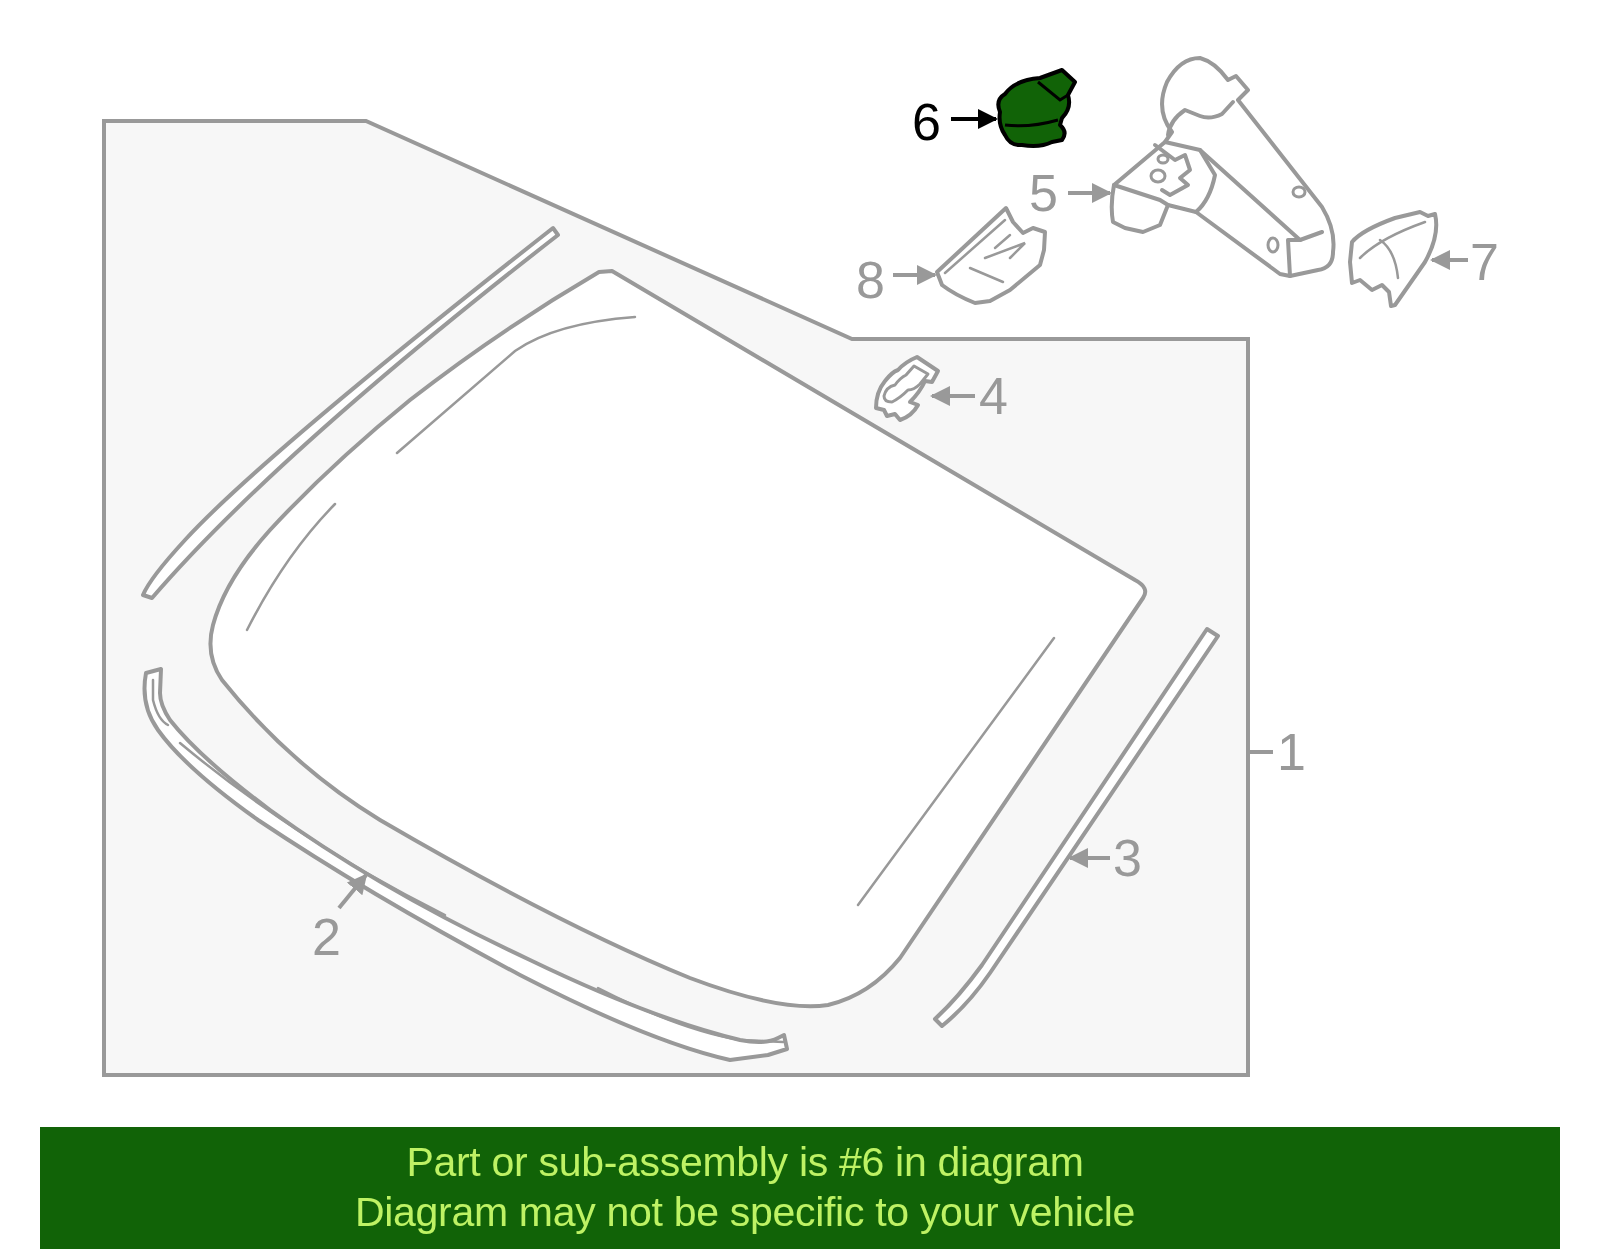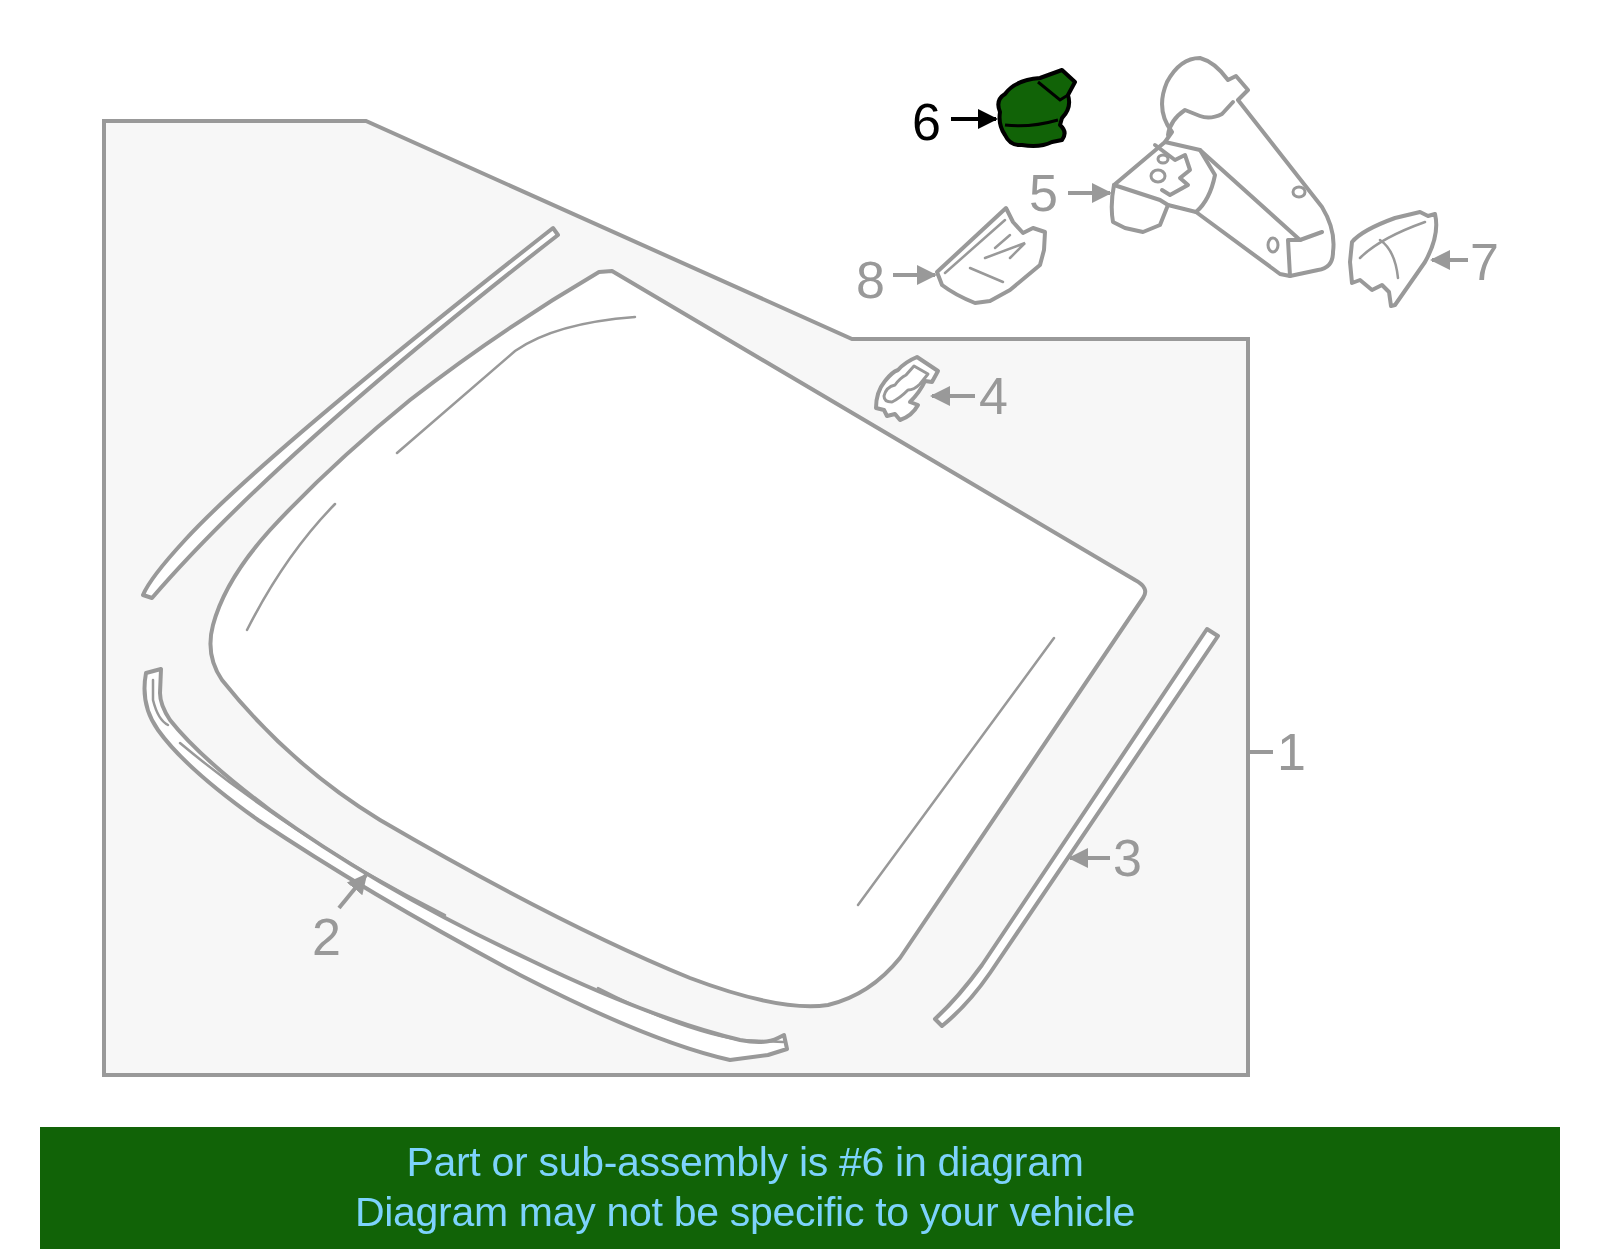--- a/index.html
+++ b/index.html
@@ -42,21 +42,21 @@
       stroke-width: 2.5;
       stroke-linecap: round;
     }
     .banner {
       position: absolute;
       left: 40px;
       top: 1127px;
       width: 1520px;
       height: 122px;
       background: #116307;
-      color: #7dd3fc;
+      color: #bef264;
       text-align: center;
       font-family: "Liberation Sans", sans-serif;
       font-size: 41px;
       line-height: 50px;
       padding-top: 10px;
       box-sizing: border-box;
     }
     .banner-line {
       display: block;
       margin-left: -110px;

